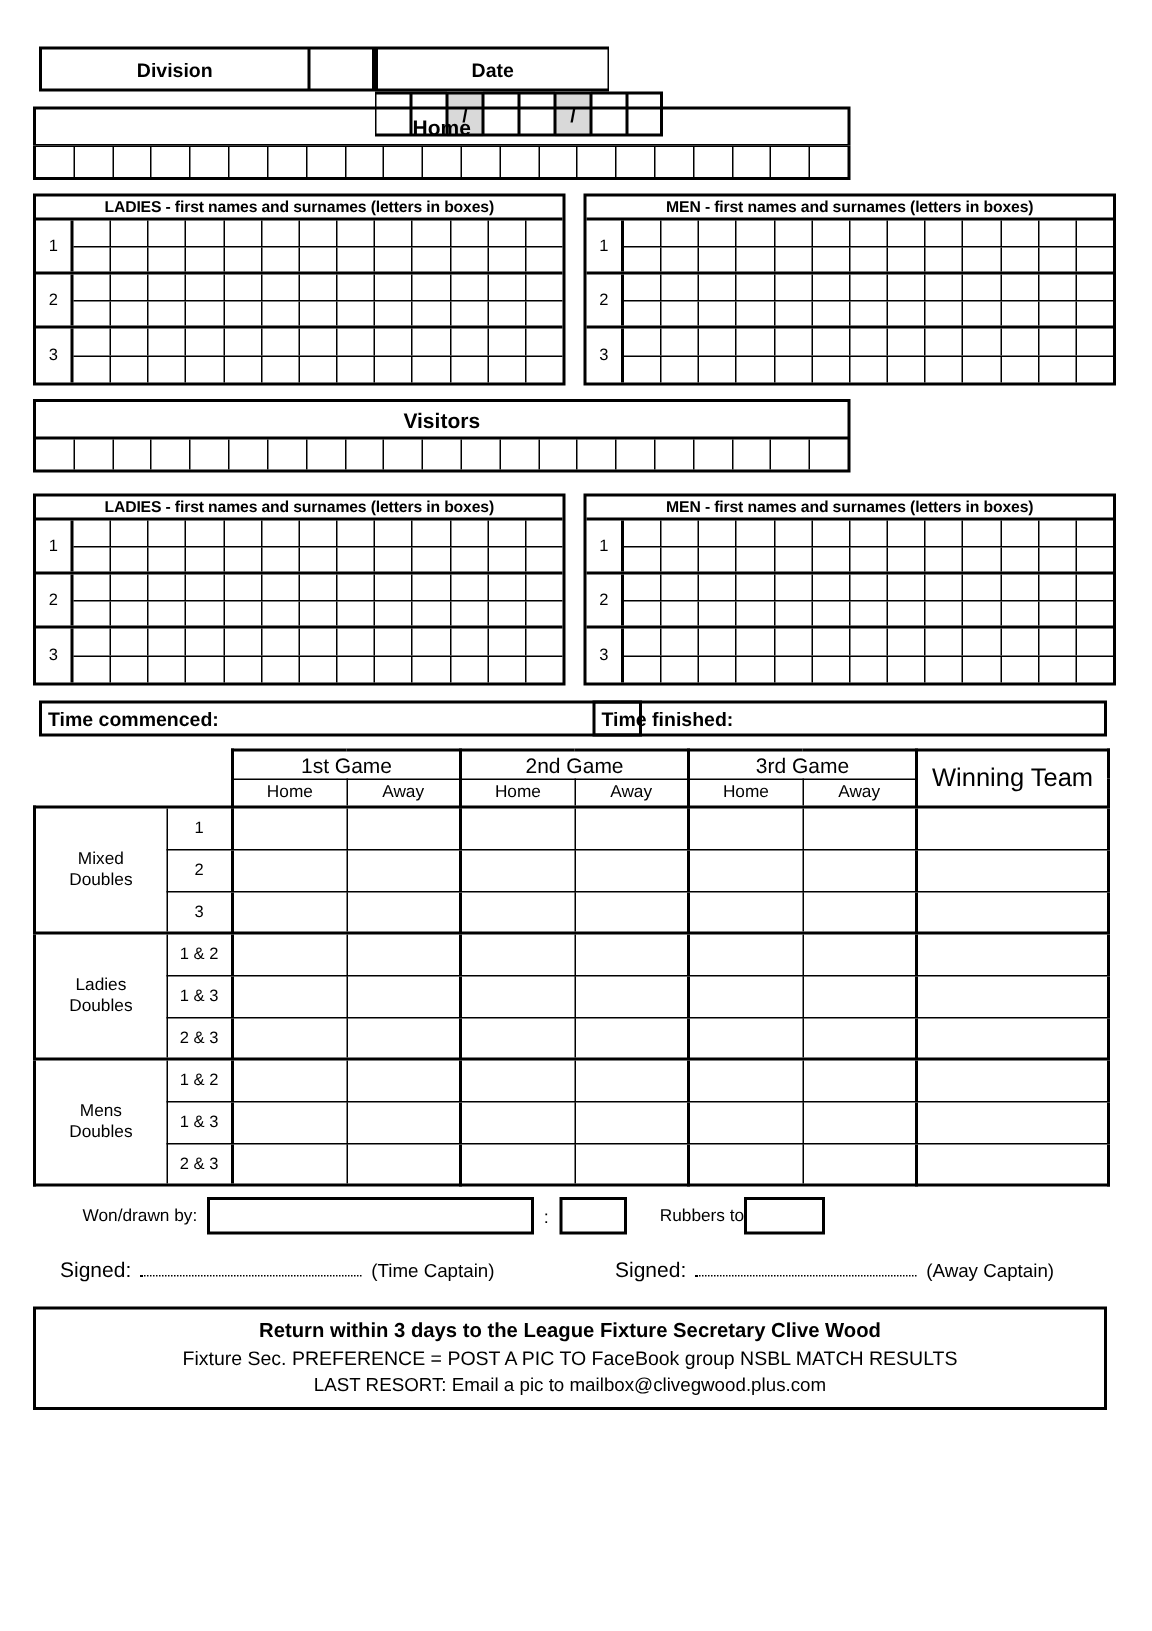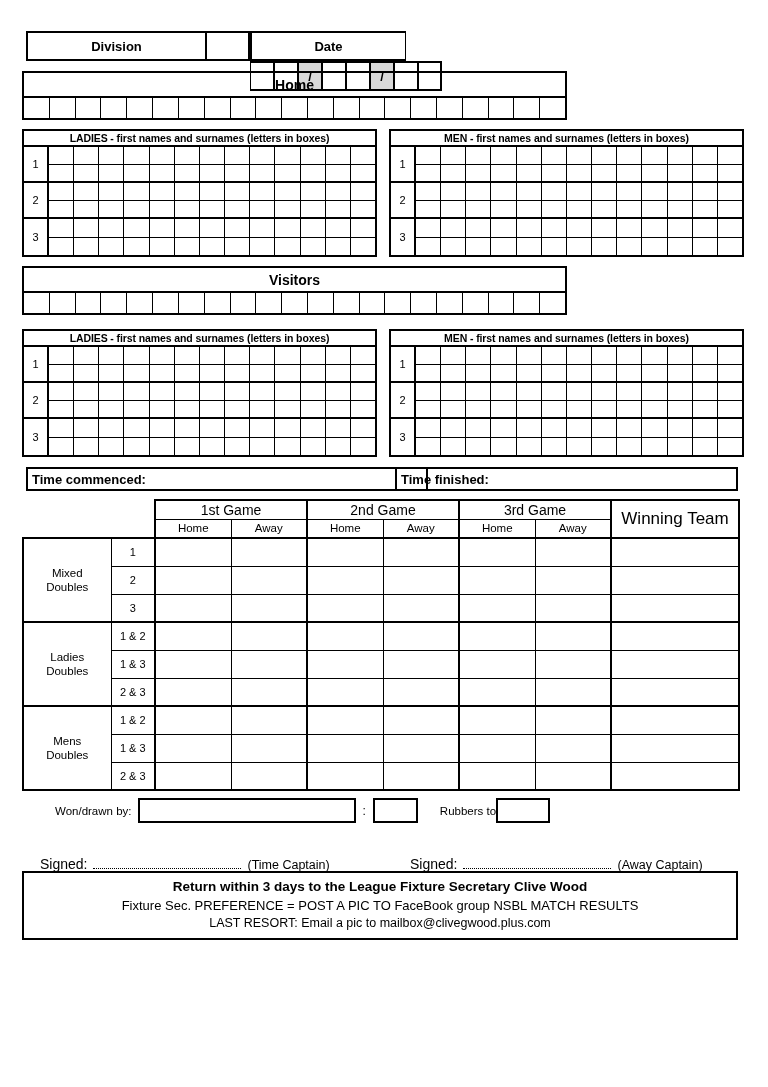--- a/index.html
+++ b/index.html
@@ -169,21 +169,21 @@
   .wd-label { margin-right: 6px; }
   .wd-big { width: 218px; height: 25px; border: 2px solid #000; }
   .wd-colon { margin: 0 7px; font-size: 12px; }
   .wd-small { width: 45px; height: 25px; border: 2px solid #000; }
   .wd-rub { margin: 0 0 0 22px; }
   .wd-small2 { width: 54px; height: 25px; border: 2px solid #000; }
 
   
   .sig {
     position: absolute;
-    top: 856px;
+    top: 838px;
     display: flex; align-items: baseline;
     font-size: 14px;
   }
   .sig .line {
     display: inline-block;
     width: 148px;
     border-bottom: 1px dotted #000;
     margin: 0 6px;
     height: 13px;
   }

